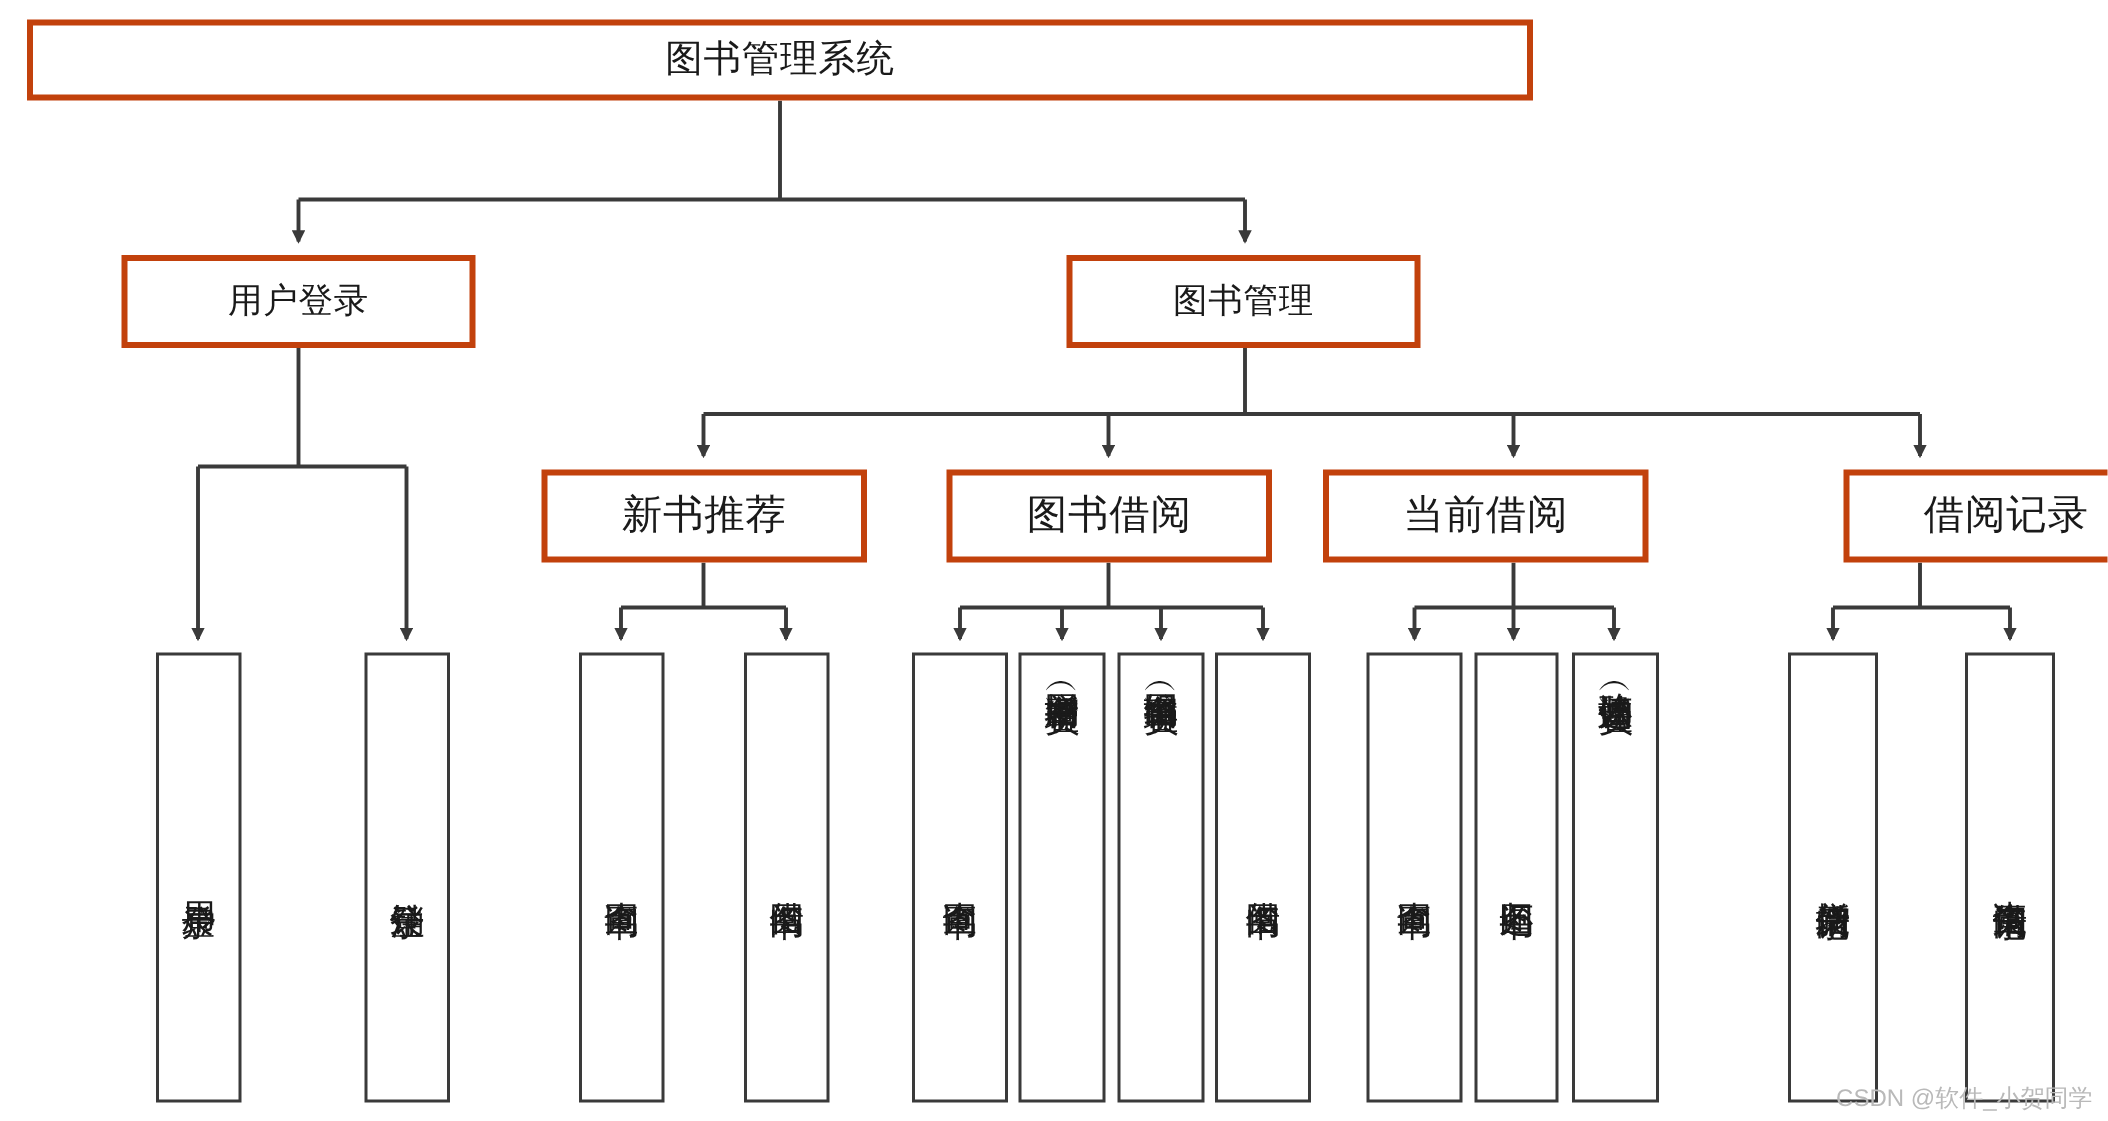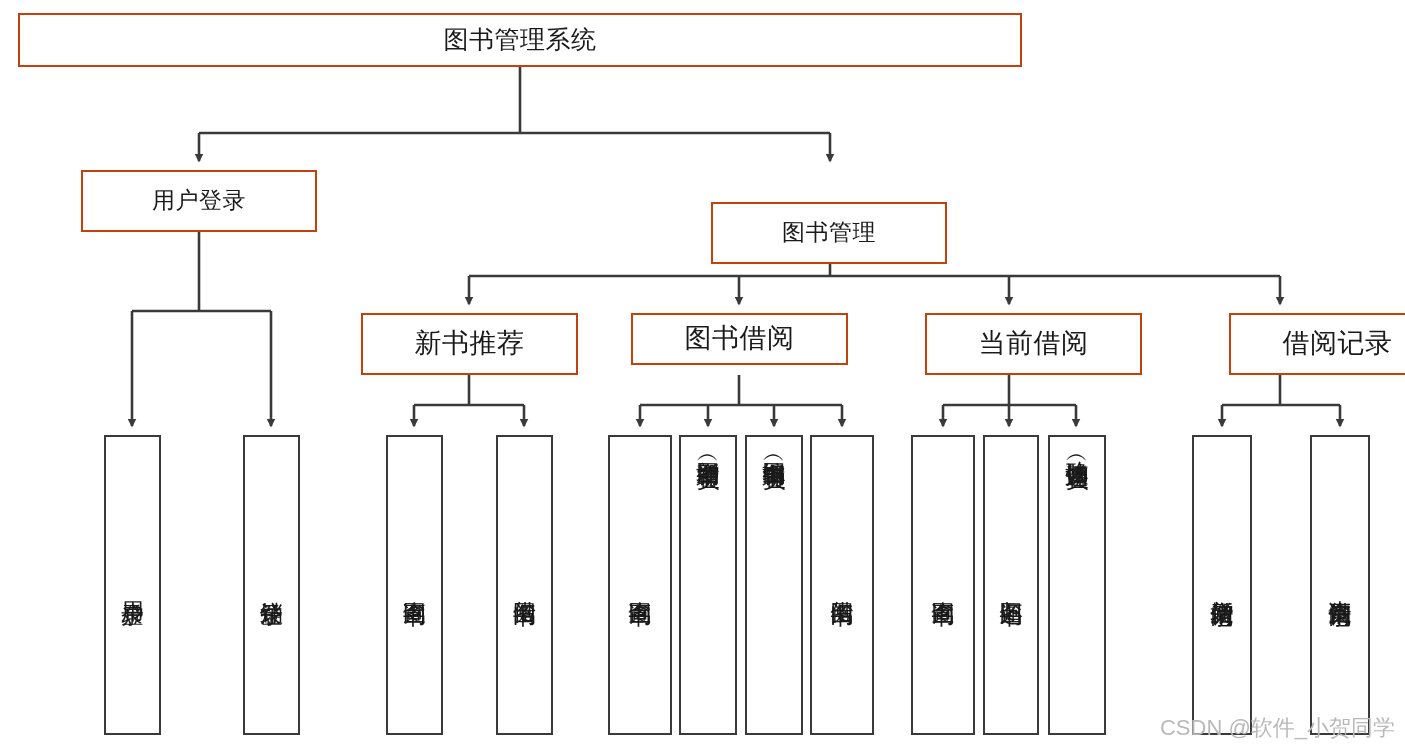--- a/index.html
+++ b/index.html
@@ -23,21 +23,21 @@
   svg.diagram-canvas {
     position: absolute;
     top: 0;
     left: 0;
     width: 1405px;
     height: 747px;
   }
   .node-box {
     position: absolute;
     box-sizing: border-box;
-    border: 2px solid #c2410c;
+    border: 4px solid #c2410c;
     background: #ffffff;
     display: flex;
     align-items: center;
     justify-content: center;
     color: #1a1a1a;
   }
   .node-label {
     font-family: "Liberation Sans", sans-serif;
     color: #1a1a1a;
     line-height: 1.18;
@@ -69,21 +69,21 @@
   }
   .leaf-box.leaf-align-top {
     align-items: flex-start;
     padding-top: 6px;
   }
   .watermark {
     position: absolute;
     right: 10px;
     bottom: 4px;
     font-family: "Liberation Sans", sans-serif;
-    font-size: 22px;
+    font-size: 16px;
     color: #b9b9b9;
     white-space: nowrap;
     user-select: none;
   }
 </style>
 </head>
 <body>
 
 <div id="diagram-root">
 
@@ -150,33 +150,33 @@
   </svg>
 
   <div class="node-box level-root" style="left:18px; top:13px; width:1004px; height:54px;">
     <span class="node-label">图书管理系统</span>
   </div>
 
   <div class="node-box level-2" style="left:81px; top:170px; width:236px; height:62px;">
     <span class="node-label">用户登录</span>
   </div>
 
-  <div class="node-box level-2" style="left:711px; top:170px; width:236px; height:62px;margin-top:32px;">
+  <div class="node-box level-2" style="left:711px; top:170px; width:236px; height:62px;">
     <span class="node-label">图书管理</span>
   </div>
 
   <div class="node-box level-3" style="left:361px; top:313px; width:217px; height:62px;">
     <span class="node-label">新书推荐</span>
   </div>
 
-  <div class="node-box level-3" style="left:631px; top:313px; width:217px; height:52px;">
+  <div class="node-box level-3" style="left:631px; top:313px; width:217px; height:62px;">
     <span class="node-label">图书借阅</span>
   </div>
 
-  <div class="node-box level-3" style="left:925px; top:313px; width:217px; height:62px;">
+  <div class="node-box level-3" style="left:882px; top:313px; width:217px; height:62px;">
     <span class="node-label">当前借阅</span>
   </div>
 
   <div class="node-box level-3" style="left:1229px; top:313px; width:217px; height:62px;">
     <span class="node-label">借阅记录</span>
   </div>
 
   <div class="leaf-box" style="left:104px; top:435px; width:57px; height:300px;">
     <span class="node-label">用户登录</span>
   </div>

